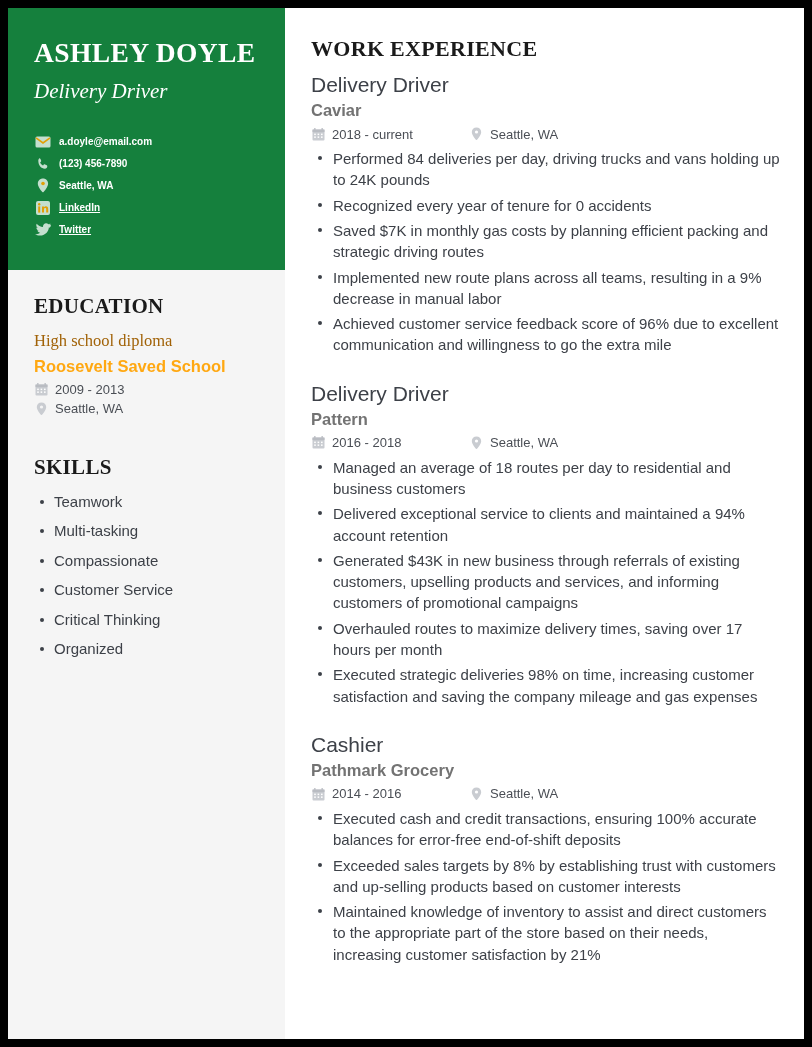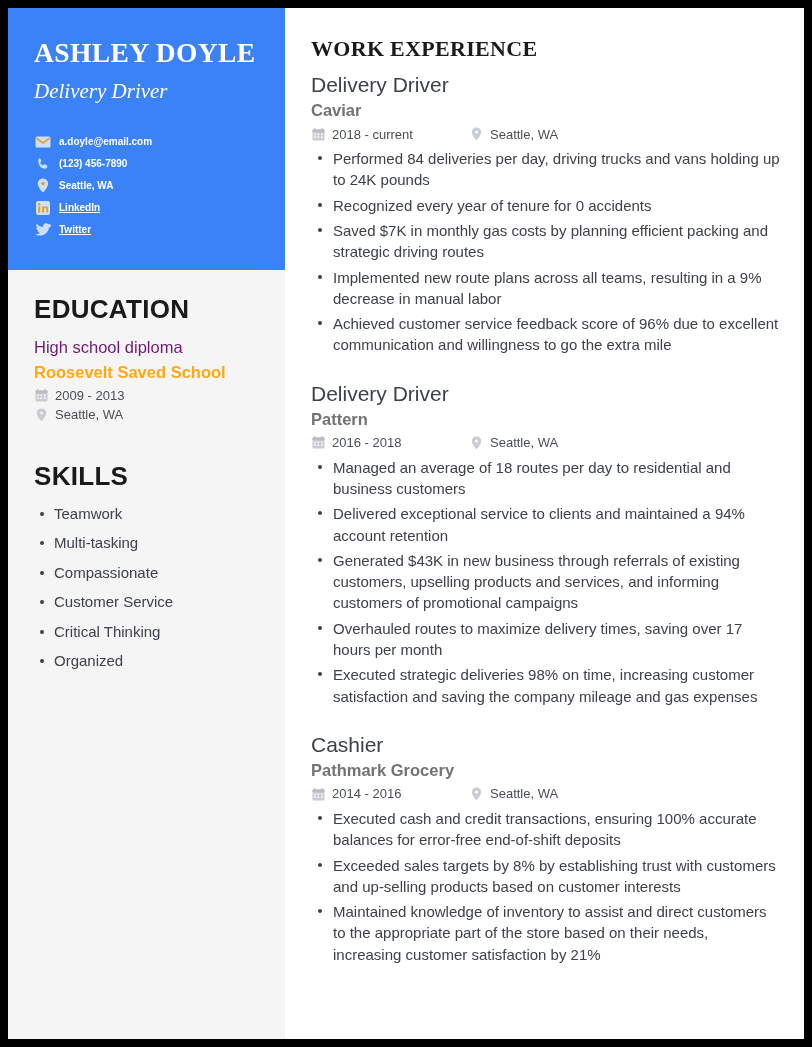--- a/index.html
+++ b/index.html
@@ -20,21 +20,21 @@
     overflow: hidden;
   }
   
   .sidebar {
     width: 277px;
     flex: 0 0 277px;
     background: #f5f5f5;
     position: relative;
   }
   .sidebar-header {
-    background: #3b82f6;
+    background: #15803d;
     padding: 30px 26px 26px 26px;
     min-height: 258px;
   }
   .name {
     font-family: "Liberation Serif", serif;
     font-weight: bold;
     font-size: 27.5px;
     letter-spacing: 0.4px;
     color: #ffffff;
     line-height: 1.1;
@@ -69,32 +69,33 @@
     display: flex;
     align-items: center;
     justify-content: center;
     opacity: 0.88;
   }
   .contact-item .ci svg { display: block; }
   .contact-link { text-decoration: underline; }
 
   .sidebar-body { padding: 24px 26px 0 26px; }
   .side-heading {
-    font-family: Liberation Sans, sans-serif;
-    font-weight: bold;
-    font-size: 26px;
+    font-family: Liberation Serif, serif;
+    font-weight: bold;
+    font-size: 21px;
     color: #1a1a1a;
     letter-spacing: 0.3px;
     margin-bottom: 11px;
   }
   .edu-degree {
     font-size: 16.5px;
-    color: #701a75;
+    color: #a16207;
     line-height: 1.35;
     margin-bottom: 2px;
+    font-family: Liberation Serif, serif;
   }
   .edu-school {
     font-size: 16.5px;
     font-weight: bold;
     color: #FFA812;
     line-height: 1.35;
     margin-bottom: 3px;
   }
   .meta-row {
     display: flex;

